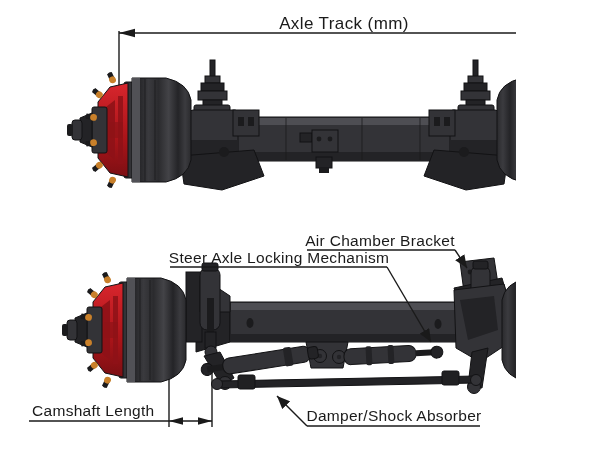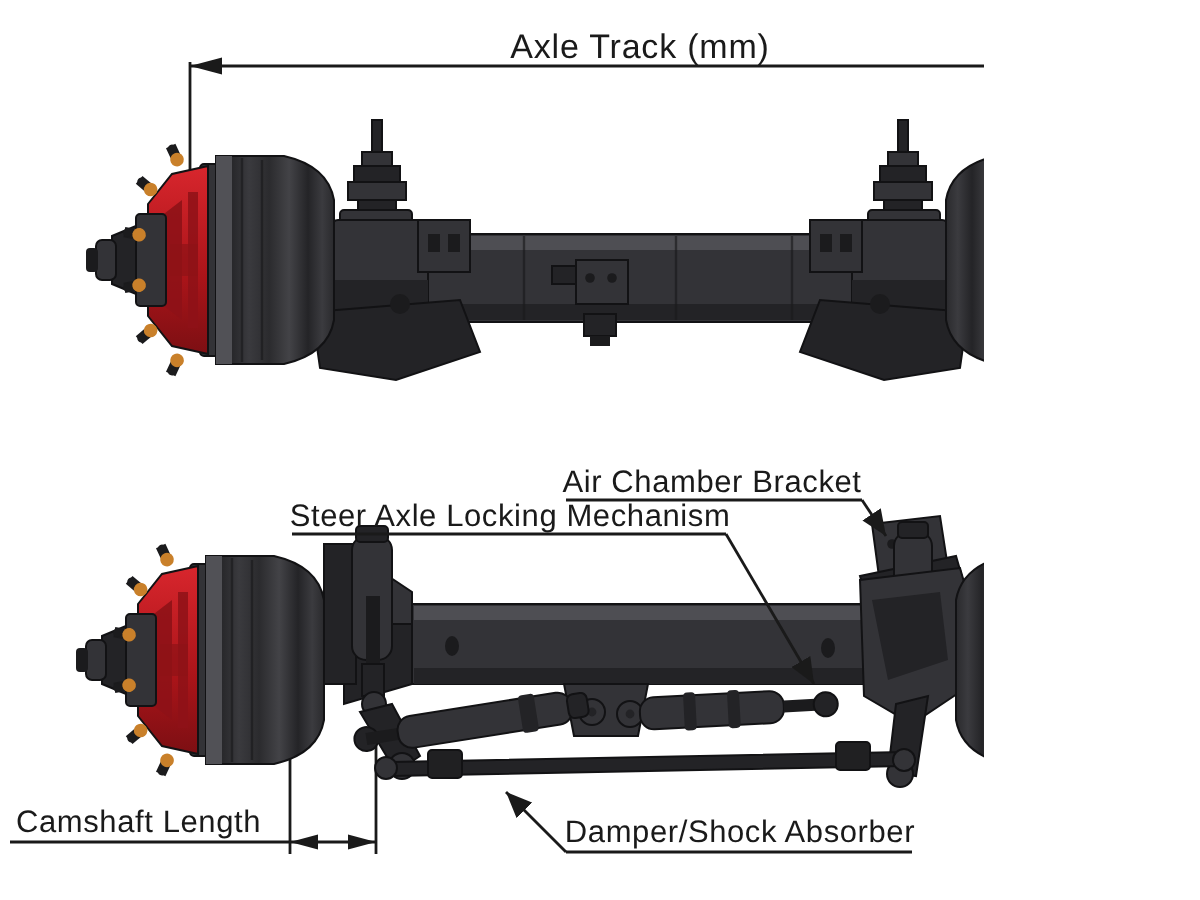--- a/index.html
+++ b/index.html
@@ -1,16 +1,16 @@
 <!DOCTYPE html>
 <html style="--background: #ffffff; --ink: #1a1a1a; --part-dark: #232326; --part-mid: #333337; --part-light: #4e4e53; --hub-red: #c41e24; --hub-red-dark: #8e1217; --stud-orange: #c9802a;"><head>
 <meta charset="utf-8">
 <style>
   html,body{margin:0;padding:0;background:#fff;}
-  .stage{position:relative;width:492px;height:450px;background:var(--background,#ffffff);overflow:hidden;}
+  .stage{position:relative;width:492px;height:450px;background:var(--background,#ffffff);overflow:hidden;margin-left:24px;}
   svg{display:block;}
   svg text{font-family:"Liberation Sans",sans-serif;fill:var(--ink,#1a1a1a);}
   .ttl{font-size:17px;letter-spacing:.4px;}
   .lbl{font-size:15.5px;letter-spacing:.3px;}
   .pd{fill:var(--part-dark,#232326);}
   .pm{fill:var(--part-mid,#333337);}
   .pl{fill:var(--part-light,#4e4e53);}
   .pk{fill:#1b1b1d;}
   .red{fill:url(#gHub);}
   .redd{fill:var(--hub-red-dark,#8e1217);}

